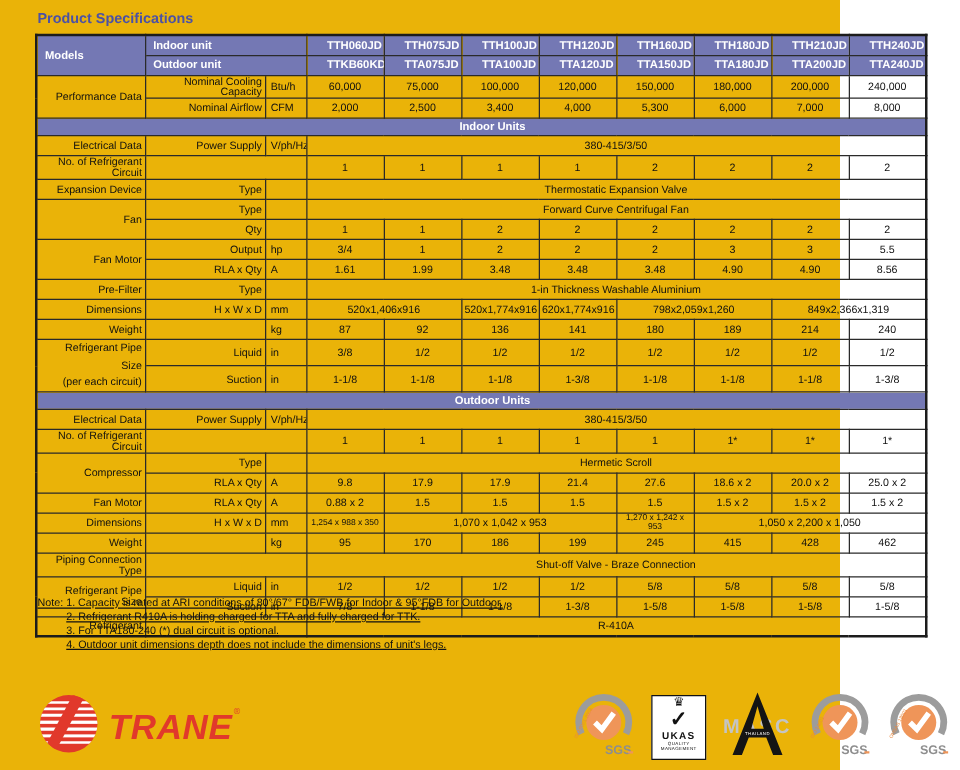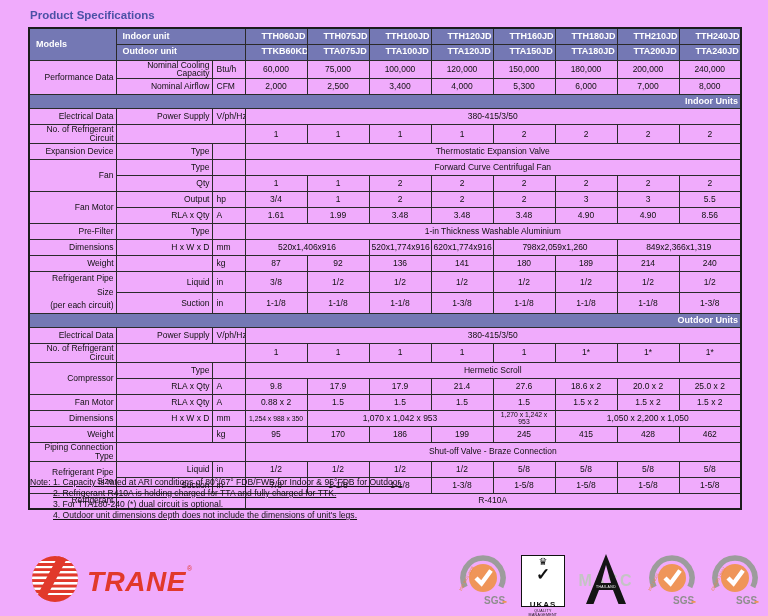--- a/index.html
+++ b/index.html
@@ -1,35 +1,35 @@
 <!DOCTYPE html>
 <html><head>
 <meta charset="utf-8">
 <style>
   * { margin:0; padding:0; box-sizing:border-box; }
   body { width:768px; height:616px; background:#fff; font-family:"Liberation Sans", sans-serif; overflow:hidden; }
-  .page { position:relative; width:768px; height:616px; background:#f0abfc; }
+  .page { position:relative; width:672px; height:616px; background:#eab308; }
   .title { position:absolute; left:30px; top:9px; font-size:11.5px; font-weight:bold; color:#4B51A6; }
   table.spec { position:absolute; left:28px; top:27px; border-collapse:collapse; table-layout:fixed; width:712px; border:2px solid #1c1c1c; }
   td { border:1px solid #2a2a2a; font-size:8.5px; color:#101010; text-align:center; vertical-align:middle; height:16px; line-height:1.05; padding:0 2px; overflow:hidden; }
   td.h { background:#7478B4; color:#fff; font-weight:bold; font-size:9px;padding-left:16px; }
   td.hl { background:#7478B4; color:#fff; font-weight:bold; font-size:9px; text-align:left; padding-left:6px; }
-  td.b { background:#7478B4; color:#fff; font-weight:bold; font-size:9px; text-align:right; padding-left:20px; height:14px; }
+  td.b { background:#7478B4; color:#fff; font-weight:bold; font-size:9px; text-align:center; padding-left:20px; height:14px; }
   td.a, td.s { text-align:right; padding-left:5px; }
   td.u { text-align:left; padding-left:4px; }
   td.pre { white-space:pre-line; line-height:1.6; }
   td.sm { font-size:6.8px; padding:0 1px; }
   .notes { position:absolute; left:30px; top:477px; font-size:8.6px; color:#111; line-height:11px;text-decoration:underline; }
   .notes .indent { margin-left:23px; }
   .footer { position:absolute; left:30px; top:552px; width:732px; display:flex; justify-content:space-between; align-items:center; }
   .badges { display:flex; align-items:center; gap:13px; margin-right:2px; }
   .badge-ukas { width:44px; height:52px; border:1.5px solid #111; background:#fff; text-align:center; padding-top:1px; }
   .ukas-crown { font-size:10px; line-height:10px; color:#111; }
   .ukas-check { font-size:17px; font-weight:bold; line-height:15px; color:#111; }
-  .ukas-name { font-size:8px; font-weight:bold; letter-spacing:1px; color:#111; margin-top:18px; }
+  .ukas-name { font-size:8px; font-weight:bold; letter-spacing:1px; color:#111; margin-top:1px; }
   .ukas-sub { font-size:3.6px; color:#111; line-height:4.2px; letter-spacing:0.3px; }
 </style>
 </head>
 <body>
 
 <div class="page">
 
   <div class="title">Product Specifications</div>
 
   <table class="spec">

